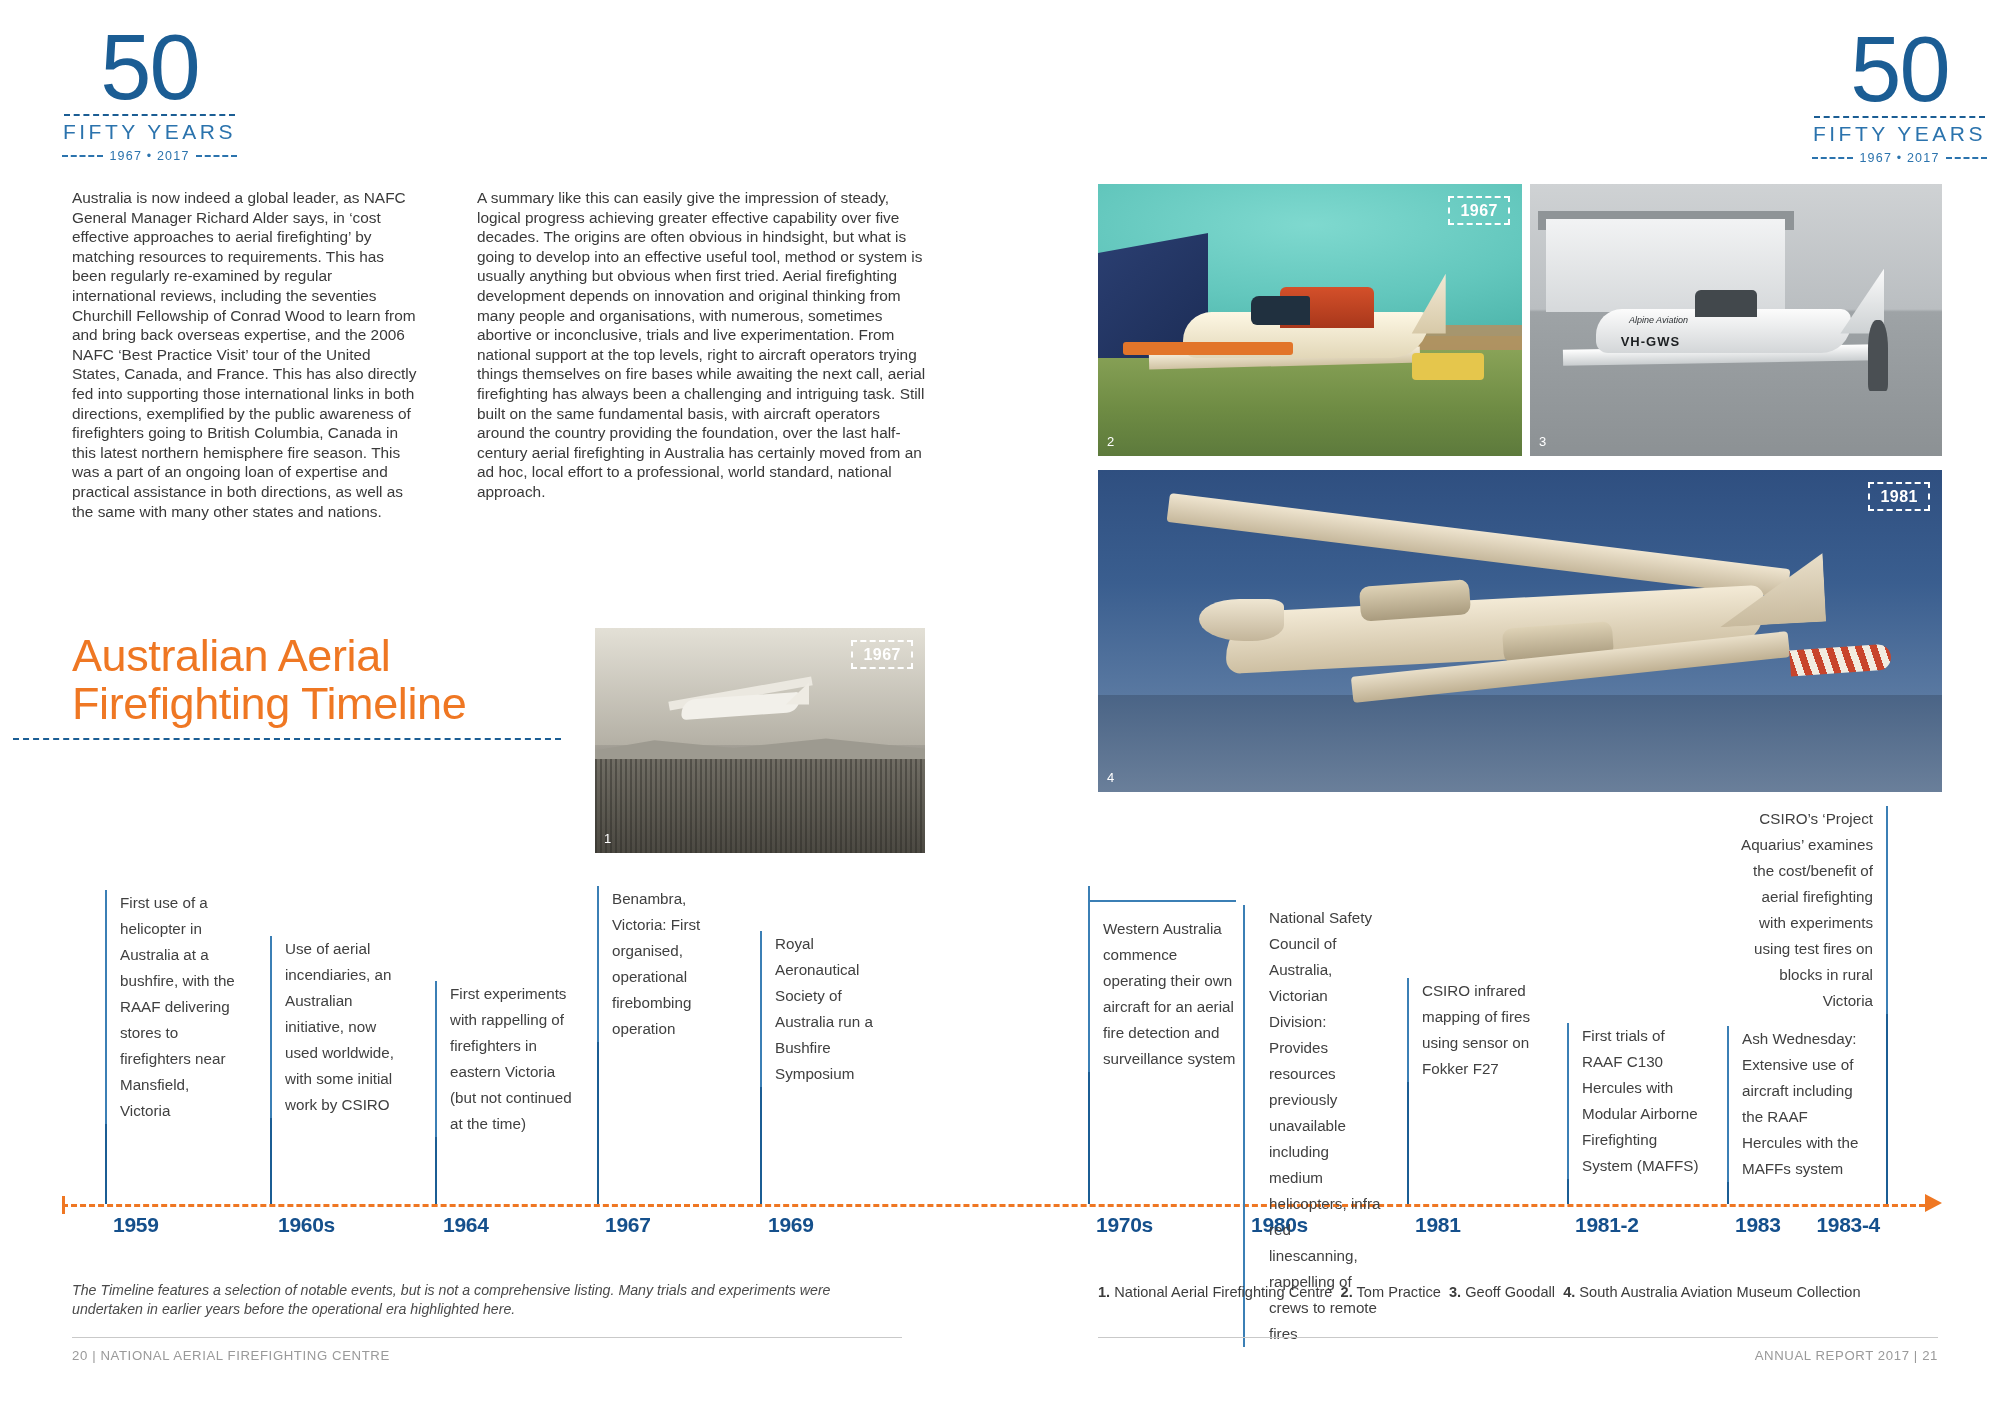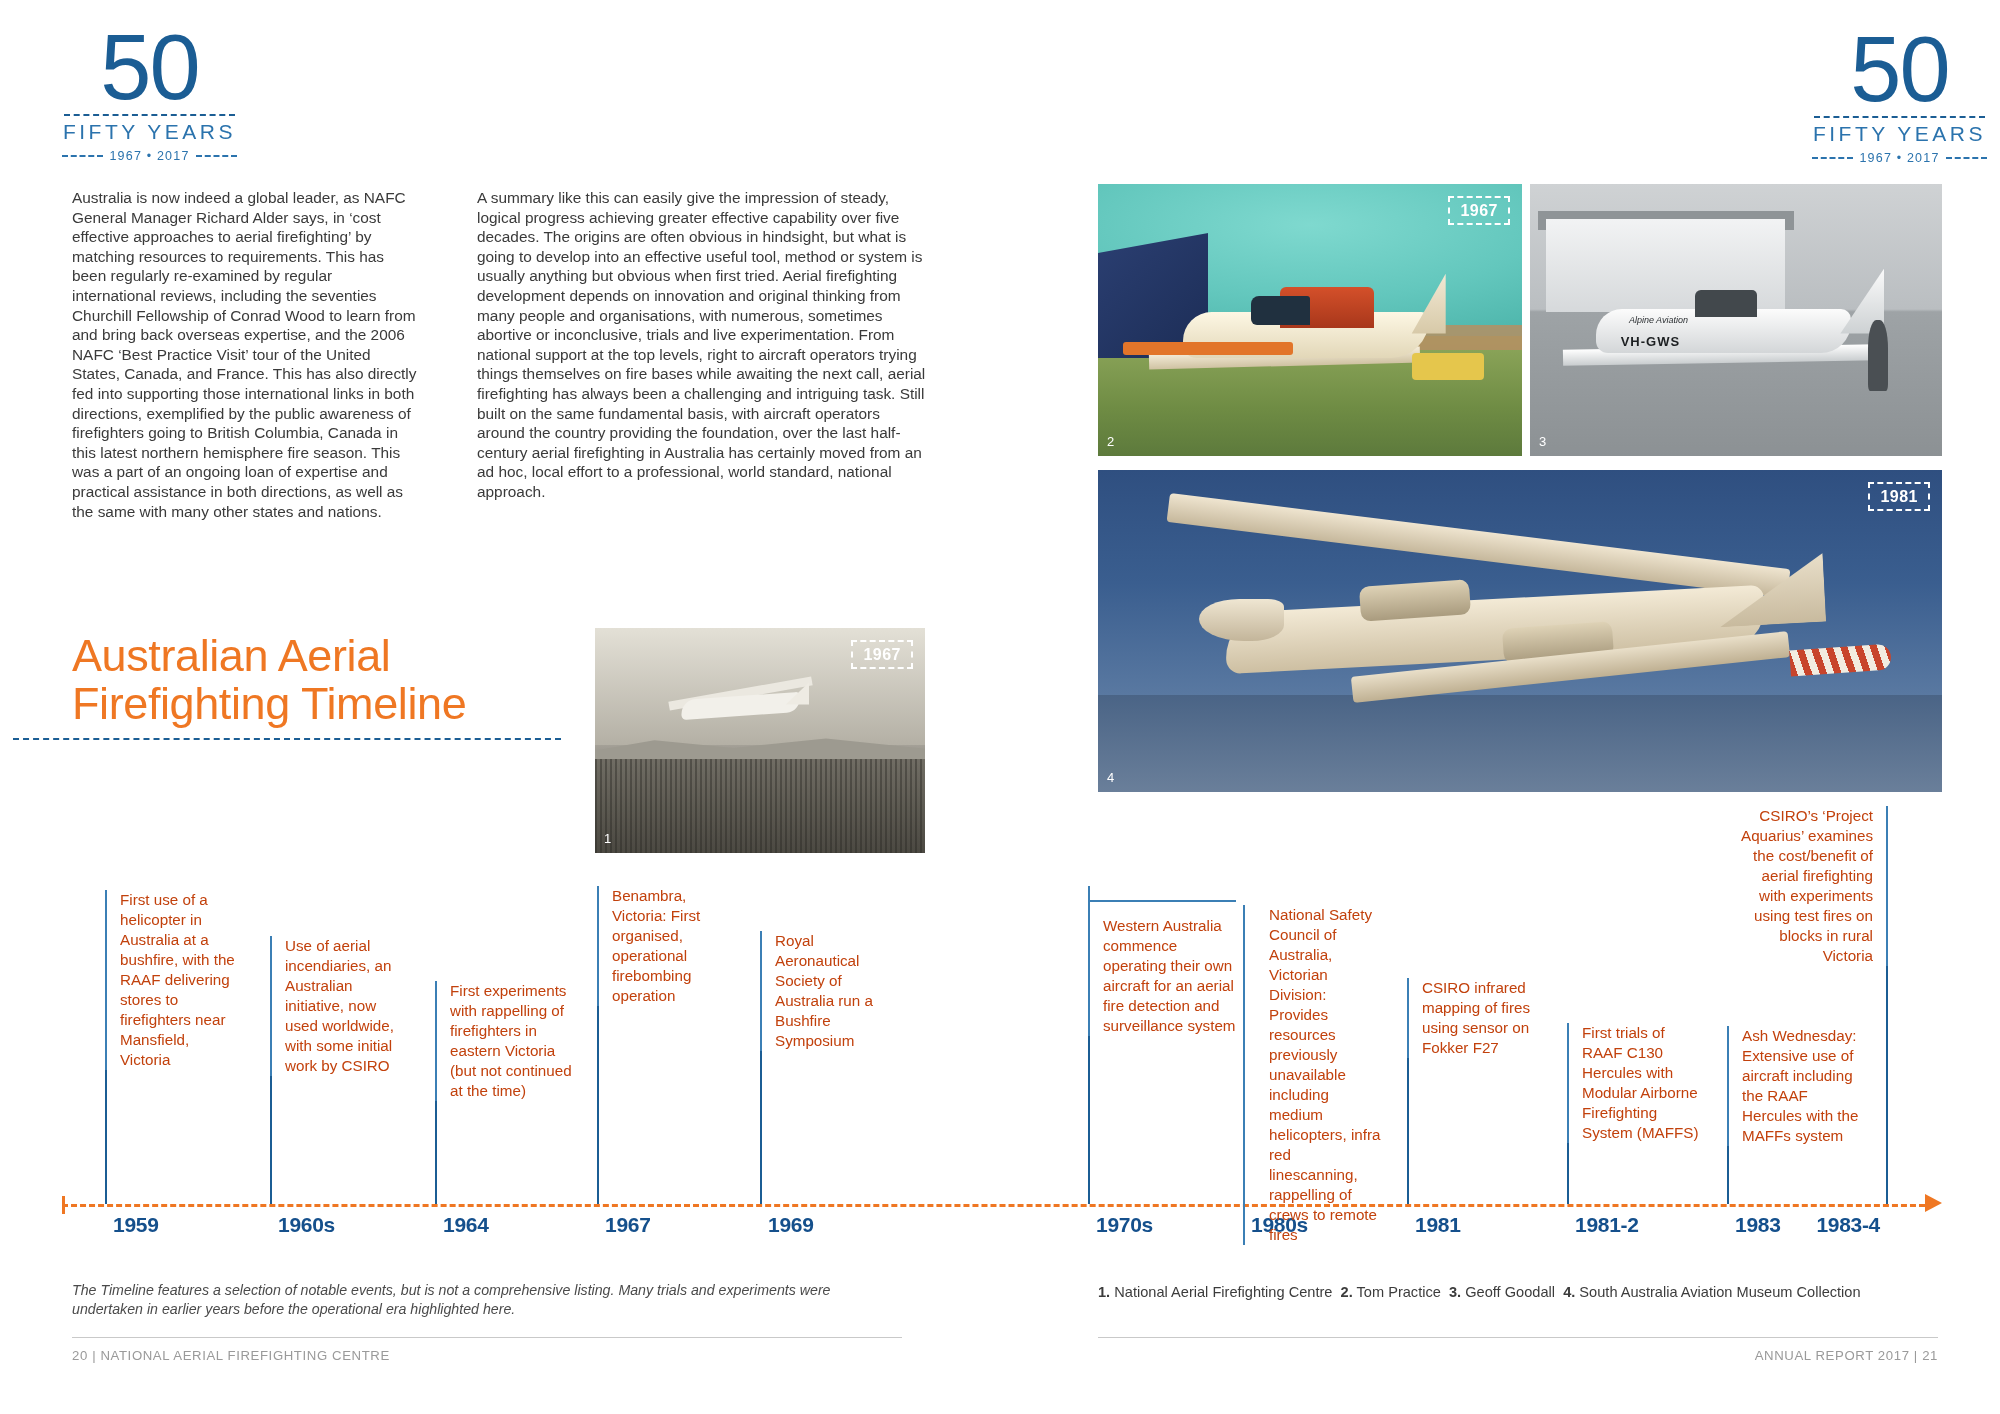--- a/index.html
+++ b/index.html
@@ -244,21 +244,21 @@
   }
   .tick {
     position:absolute; width:2px; background:#1b5d94;
   }
   .yearlbl {
     position:absolute; top:1213px; font-size:21px; font-weight:700;
     color:#15508c; letter-spacing:-0.3px; white-space:nowrap;
   }
   .yearlbl.right { text-align:right; }
   .entry {
-    position:absolute; font-size:15.2px; line-height:20px; color:#c2410c;
+    position:absolute; font-size:15.2px; line-height:26px; color:#404040;
     padding-left:13px; border-left:2px solid #3b7fb5;
   }
   .entry.ra {
     padding-left:0; padding-right:13px; border-left:none;
     border-right:2px solid #3b7fb5; text-align:right;
   }
   .entry .sub-sep { border-top:2px solid #3b7fb5; margin:14px 0 14px -13px; }
 
   
   .note-italic {

